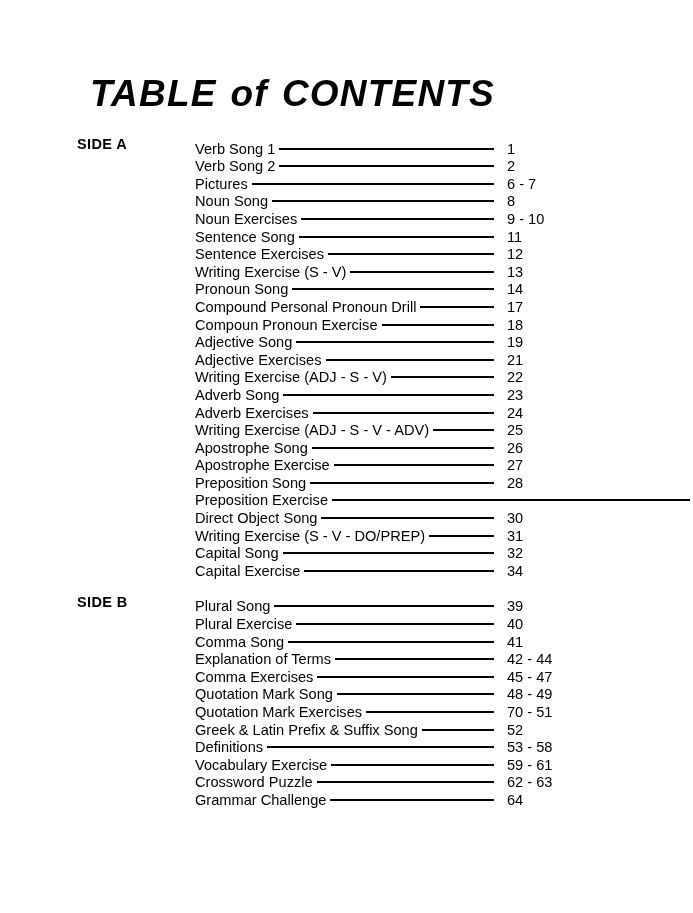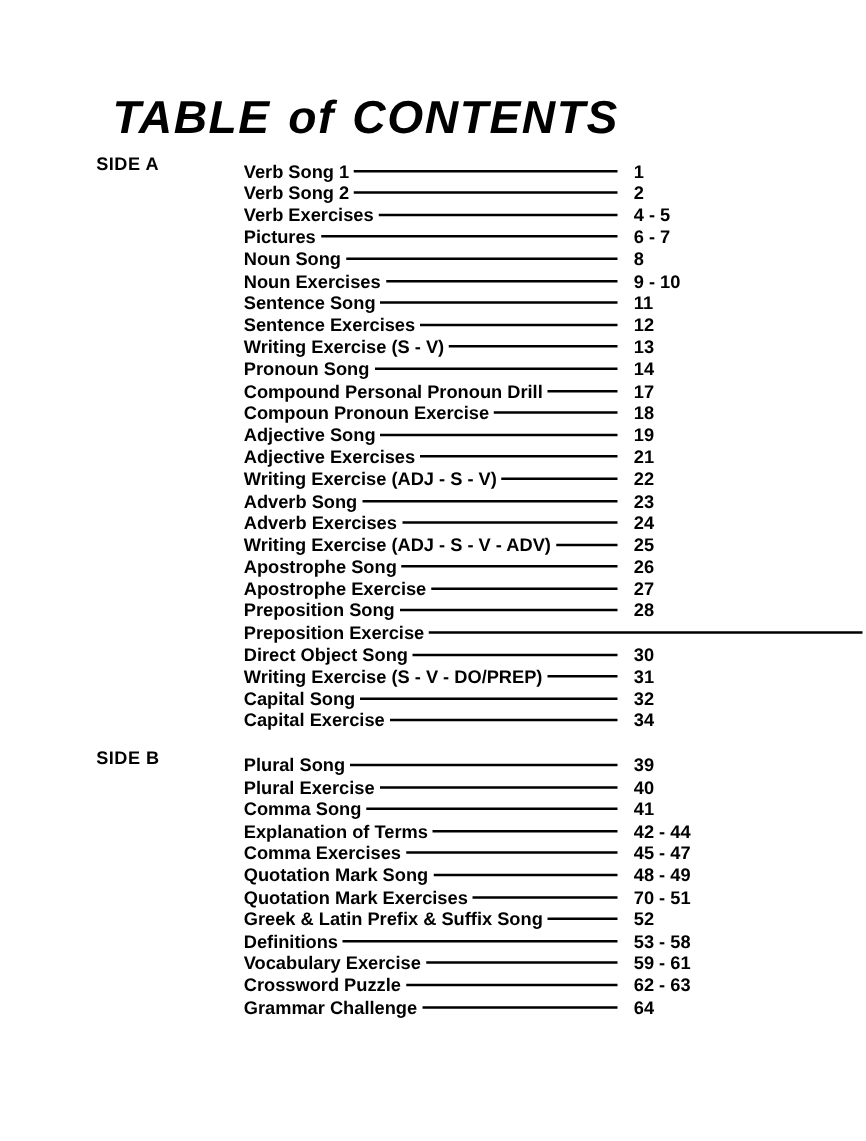--- a/index.html
+++ b/index.html
@@ -35,21 +35,21 @@
     display: inline-block;
   }
   .page-title .tc-gap {
     display: inline-block;
     width: 14px;
   }
 
   
   .toc {
     position: absolute;
-    top: 124px;
+    top: 136px;
     left: 0;
     width: 693px;
   }
 
   .toc-section {
     position: relative;
   }
   .toc-section + .toc-section {
     margin-top: 18px;
   }
@@ -62,21 +62,20 @@
     font-weight: bold;
     letter-spacing: 0.4px;
     line-height: 17.6px;
     white-space: nowrap;
   }
 
   .entry-list {
     margin: 0;
     padding: 0;
     list-style: none;
-    font-weight: bold;
   }
 
   .toc-entry {
     display: flex;
     align-items: baseline;
     height: 17.6px;
     line-height: 17.6px;
     padding-left: 195px;
     font-size: 14.6px;
     white-space: nowrap;
@@ -127,25 +126,20 @@
           <span class="entry-title">Verb Song 1</span>
           <span class="entry-leader"></span>
           <span class="entry-pages">1</span>
         </li>
         <li class="toc-entry">
           <span class="entry-title">Verb Song 2</span>
           <span class="entry-leader"></span>
           <span class="entry-pages">2</span>
         </li>
         <li class="toc-entry">
-          <span class="entry-title">Verb Exercises</span>
-          <span class="entry-leader"></span>
-          <span class="entry-pages">4 - 5</span>
-        </li>
-        <li class="toc-entry">
           <span class="entry-title">Pictures</span>
           <span class="entry-leader"></span>
           <span class="entry-pages">6 - 7</span>
         </li>
         <li class="toc-entry">
           <span class="entry-title">Noun Song</span>
           <span class="entry-leader"></span>
           <span class="entry-pages">8</span>
         </li>
         <li class="toc-entry">

